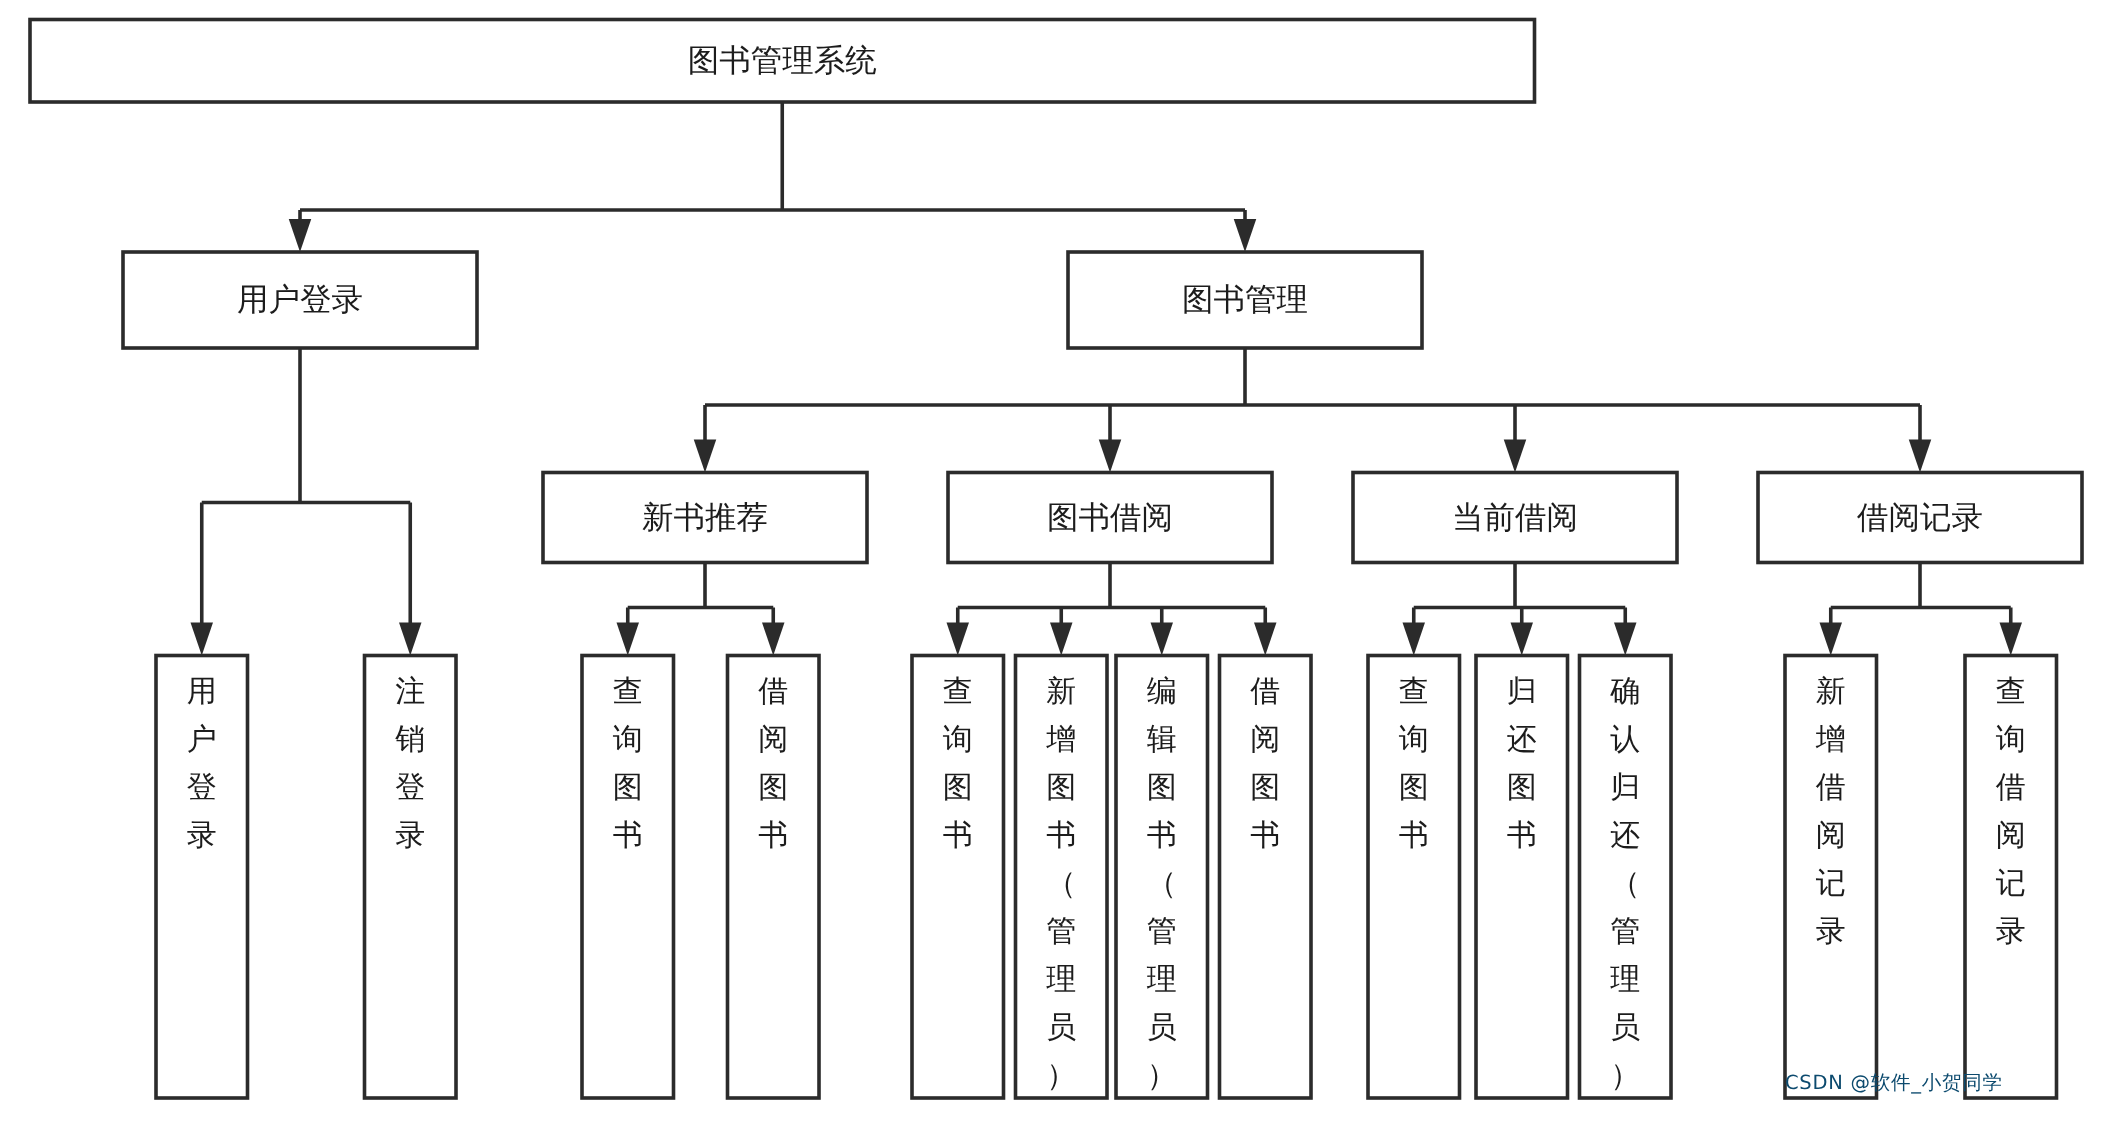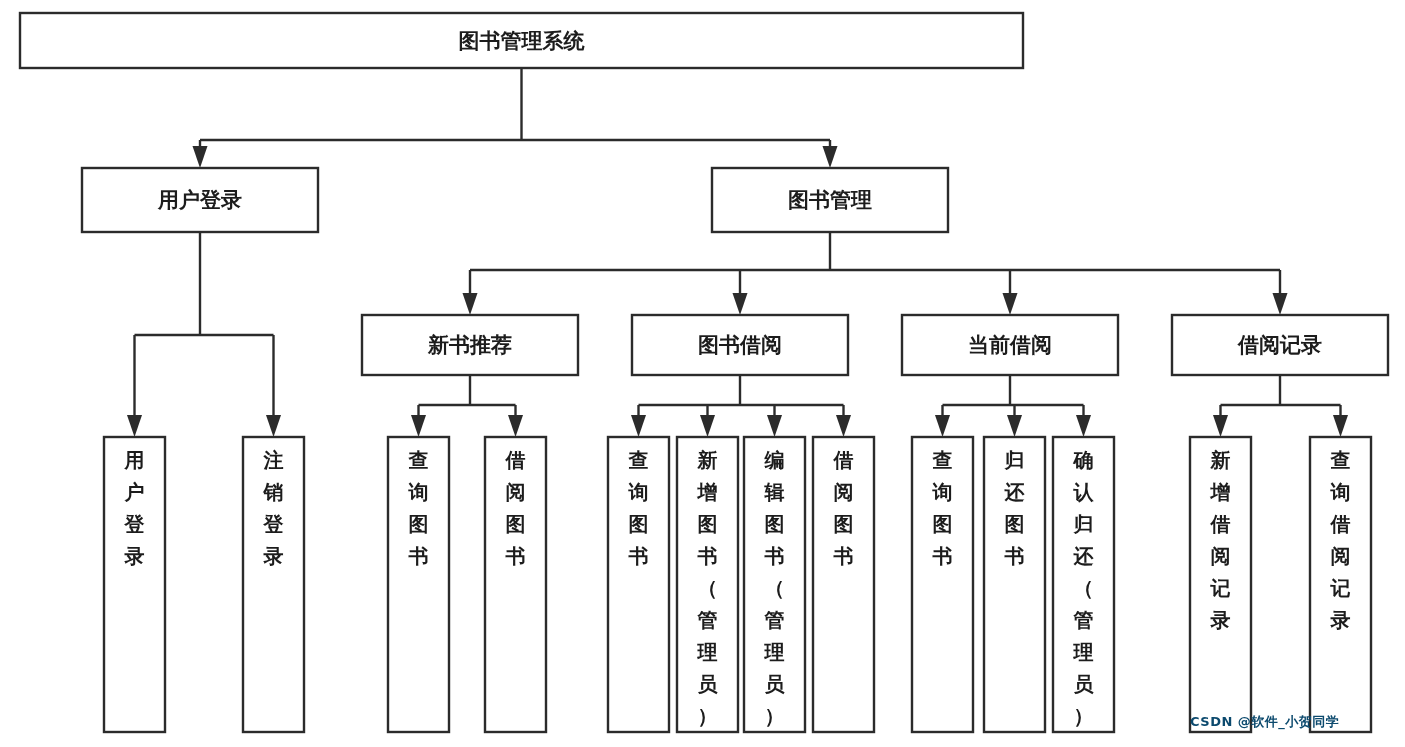--- a/index.html
+++ b/index.html
@@ -13,21 +13,20 @@
     height: 747px;
     font-family: "DejaVu Sans", "Liberation Sans", sans-serif;
     overflow: hidden;
     position: relative;
   }
   #diagram-root {
     position: relative;
     width: 1405px;
     height: 747px;
     background: #ffffff;
-    font-weight: bold;
   }
   svg.diagram-canvas {
     position: absolute;
     left: 0;
     top: 0;
     width: 1405px;
     height: 747px;
     display: block;
   }
   .node-box {

